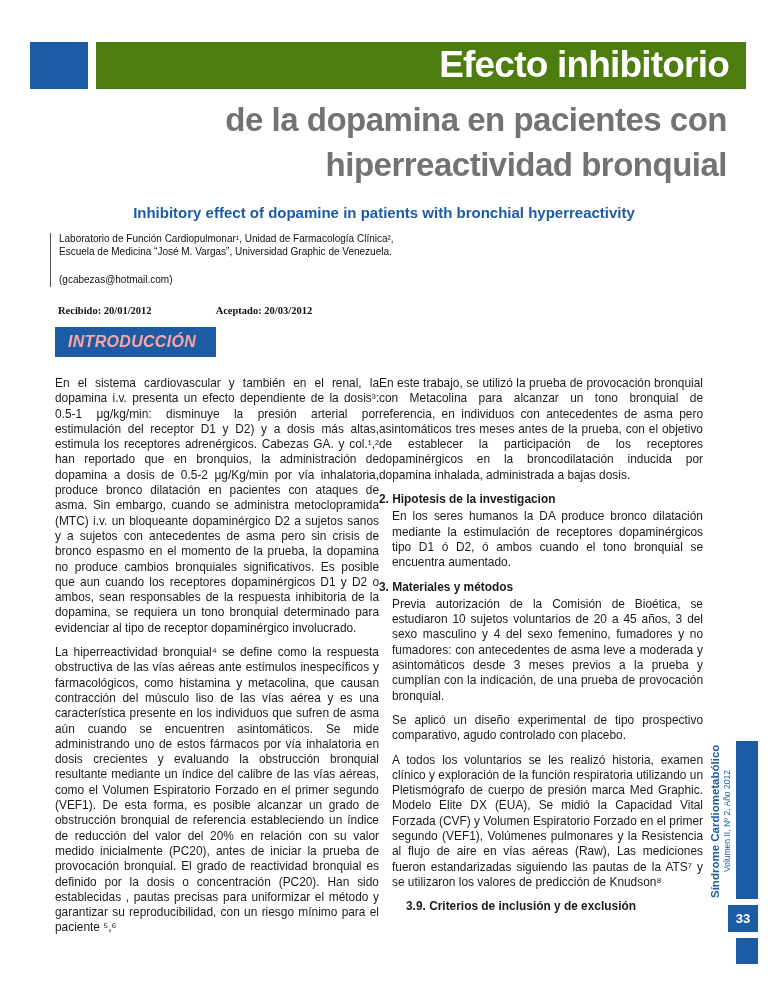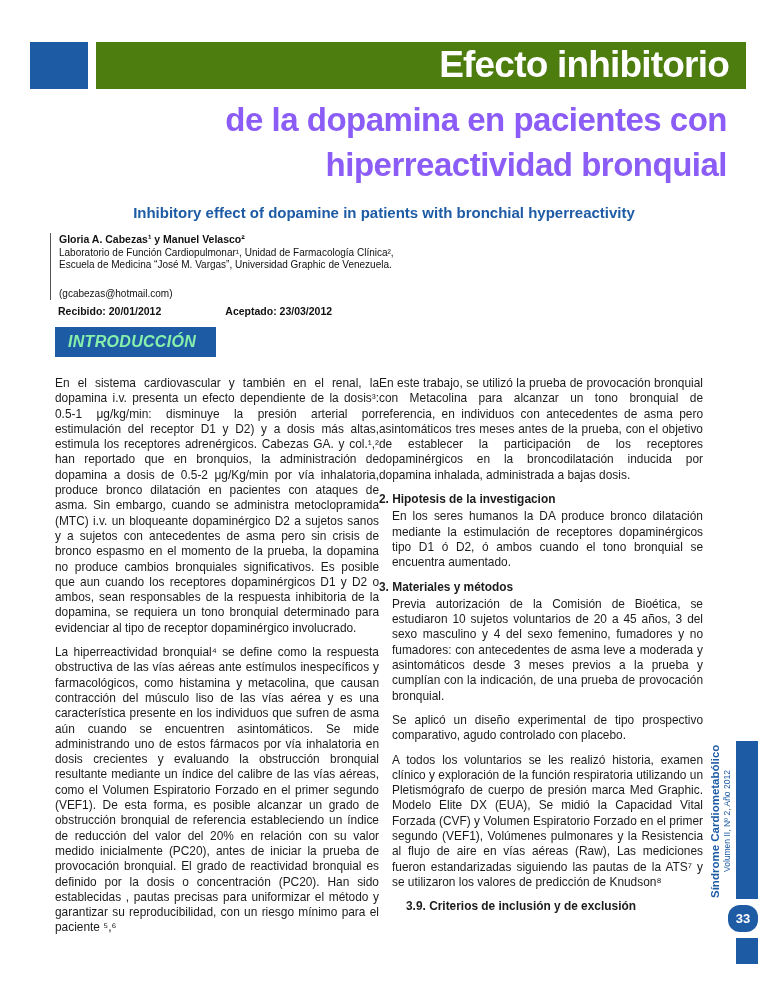--- a/index.html
+++ b/index.html
@@ -6,48 +6,48 @@
   html, body { background:#ffffff; }
   body { font-family:"Liberation Sans", sans-serif; }
   .page { position:relative; width:768px; height:994px; background:#ffffff; overflow:hidden; margin:0 auto; }
 
   
   .titlebar-row { position:absolute; top:42px; left:30px; right:22px; height:47px; display:flex; gap:8px; }
   .bar-small { width:58px; background:#1d5ba5; }
   .bar-main { flex:1; background:#4d7c0f; display:flex; align-items:center; justify-content:flex-end; padding-right:17px; }
   .bar-main .t1 { color:#ffffff; font-size:37px; font-weight:bold; letter-spacing:-0.8px; line-height:1; padding-bottom:2px; }
 
-  .title-blue { position:absolute; top:97px; left:0; right:41px; text-align:right; color:#8b5cf6; font-weight:bold; font-size:33px; line-height:45px; letter-spacing:-0.5px; }
+  .title-blue { position:absolute; top:97px; left:0; right:41px; text-align:right; color:#737373; font-weight:bold; font-size:33px; line-height:45px; letter-spacing:-0.5px; }
 
   .subtitle { position:absolute; top:204px; left:0; right:0; text-align:center; color:#1d5ba5; font-weight:bold; font-size:15px; }
 
   
   .authors { position:absolute; top:233px; left:50px; border-left:1px solid #555; padding-left:8px; color:#111; }
   .authors .names { font-weight:bold; font-size:10.5px; line-height:13.5px; }
   .authors .affil { font-size:10px; line-height:12.5px; }
   .authors .email { font-size:10px; line-height:12.5px; margin-top:16px; }
 
-  .dates { position:absolute; top:305px; left:58px; display:flex; gap:64px; font-size:10.5px; font-weight:bold; color:#111; }
+  .dates { position:absolute; top:305px; left:58px; display:flex; gap:64px; font-size:10.5px; font-weight:bold; color:#111;font-family:Liberation Serif, serif; }
 
-  .intro-box { position:absolute; top:327px; left:55px; width:161px; height:30px; background:#1d5ba5; color:#86efac; display:flex; align-items:center; padding-left:13px; font-size:16px; font-weight:bold; font-style:italic; letter-spacing:0.3px; }
+  .intro-box { position:absolute; top:327px; left:55px; width:161px; height:30px; background:#1d5ba5; color:#fca5a5; display:flex; align-items:center; padding-left:13px; font-size:16px; font-weight:bold; font-style:italic; letter-spacing:0.3px; }
 
   
   .columns { position:absolute; top:376px; left:55px; width:648px; display:flex; color:#1b1b1b; }
   .col { flex:1; font-size:11.9px; line-height:15.3px; text-align:justify; hyphens:auto; }
   .col p { margin-bottom:9px; }
   .heading, .subheading { font-weight:bold; margin-bottom:2px; }
   .indent1 { margin-left:13px; }
   .indent2 { margin-left:27px; }
 
   
   .side-strip { position:absolute; right:10px; top:741px; width:22px; height:158px; background:#1d5ba5; }
   .side-text { position:absolute; right:35px; top:741px; height:160px; writing-mode:vertical-rl; transform:rotate(180deg); color:#1d5ba5; }
   .spine-journal { font-weight:bold; font-size:11.5px; line-height:14px; text-align:center; }
   .spine-volume { font-size:8.5px; line-height:11px; text-align:center; }
-  .page-num { position:absolute; right:10px; top:905px; width:30px; height:27px; background:#1d5ba5; color:#ffffff; font-weight:bold; font-size:13px; display:flex; align-items:center; justify-content:center;border-radius:12px; }
+  .page-num { position:absolute; right:10px; top:905px; width:30px; height:27px; background:#1d5ba5; color:#ffffff; font-weight:bold; font-size:13px; display:flex; align-items:center; justify-content:center; }
   .side-strip2 { position:absolute; right:10px; top:938px; width:22px; height:26px; background:#1d5ba5; }
 </style>
 </head>
 <body>
 
 <div class="page">
 
   <div class="titlebar-row">
     <div class="bar-small"></div>
     <div class="bar-main">
@@ -56,29 +56,28 @@
   </div>
 
   <div class="title-blue">
     <div>de la dopamina en pacientes con</div>
     <div>hiperreactividad bronquial</div>
   </div>
 
   <div class="subtitle">Inhibitory effect of dopamine in patients with bronchial hyperreactivity</div>
 
   <div class="authors">
-    <div class="names">Gloria A. Cabezas¹ y Manuel Velasco²</div>
     <div class="affil">Laboratorio de Función Cardiopulmonar¹, Unidad de Farmacología Clínica²,</div>
     <div class="affil">Escuela de Medicina “José M. Vargas”, Universidad Graphic de Venezuela.</div>
     <div class="email">(gcabezas@hotmail.com)</div>
   </div>
 
   <div class="dates">
     <span>Recibido: 20/01/2012</span>
-    <span>Aceptado: 23/03/2012</span>
+    <span>Aceptado: 20/03/2012</span>
   </div>
 
   <div class="intro-box">INTRODUCCIÓN</div>
 
   <div class="columns">
     <div class="col">
       <p>En el sistema cardiovascular y también en el renal, la dopamina i.v. presenta un efecto dependiente de la dosis³: 0.5-1 μg/kg/min: disminuye la presión arterial por estimulación del receptor D1 y D2) y a dosis más altas, estimula los receptores adrenérgicos. Cabezas GA. y col.¹,² han reportado que en bronquios, la administración de dopamina a dosis de 0.5-2 μg/Kg/min por vía inhalatoria, produce bronco dilatación en pacientes con ataques de asma. Sin embargo, cuando se administra metoclopramida (MTC) i.v. un bloqueante dopaminérgico D2 a sujetos sanos y a sujetos con antecedentes de asma pero sin crisis de bronco espasmo en el momento de la prueba, la dopamina no produce cambios bronquiales significativos. Es posible que aun cuando los receptores dopaminérgicos D1 y D2 o ambos, sean responsables de la respuesta inhibitoria de la dopamina, se requiera un tono bronquial determinado para evidenciar al tipo de receptor dopaminérgico involucrado.</p>
       <p>La hiperreactividad bronquial⁴ se define como la respuesta obstructiva de las vías aéreas ante estímulos inespecíficos y farmacológicos, como histamina y metacolina, que causan contracción del músculo liso de las vías aérea y es una característica presente en los individuos que sufren de asma aún cuando se encuentren asintomáticos. Se mide administrando uno de estos fármacos por vía inhalatoria en dosis crecientes y evaluando la obstrucción bronquial resultante mediante un índice del calibre de las vías aéreas, como el Volumen Espiratorio Forzado en el primer segundo (VEF1). De esta forma, es posible alcanzar un grado de obstrucción bronquial de referencia estableciendo un índice de reducción del valor del 20% en relación con su valor medido inicialmente (PC20), antes de iniciar la prueba de provocación bronquial. El grado de reactividad bronquial es definido por la dosis o concentración (PC20). Han sido establecidas , pautas precisas para uniformizar el método y garantizar su reproducibilidad, con un riesgo mínimo para el paciente ⁵,⁶</p>
     </div>
     <div class="col">

